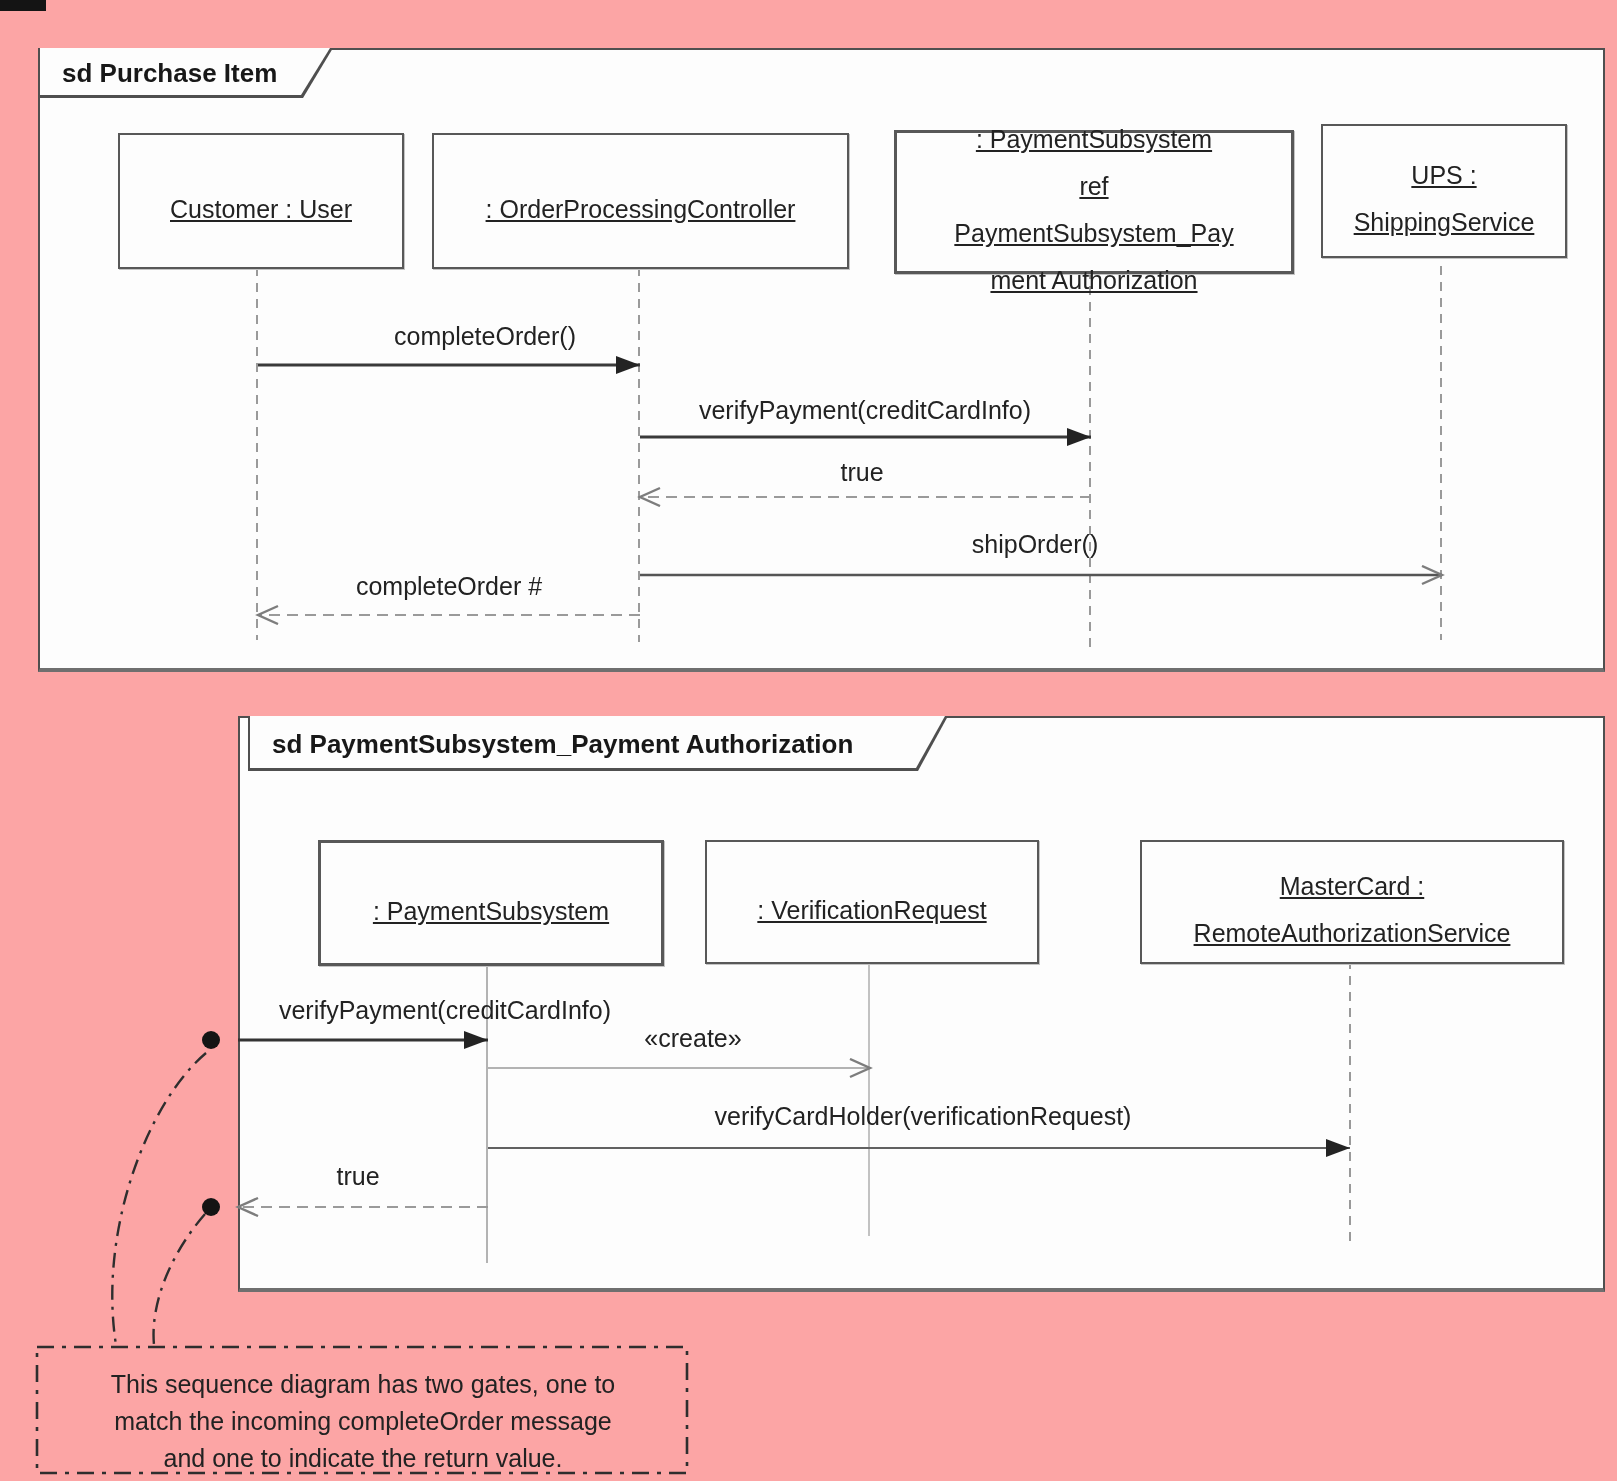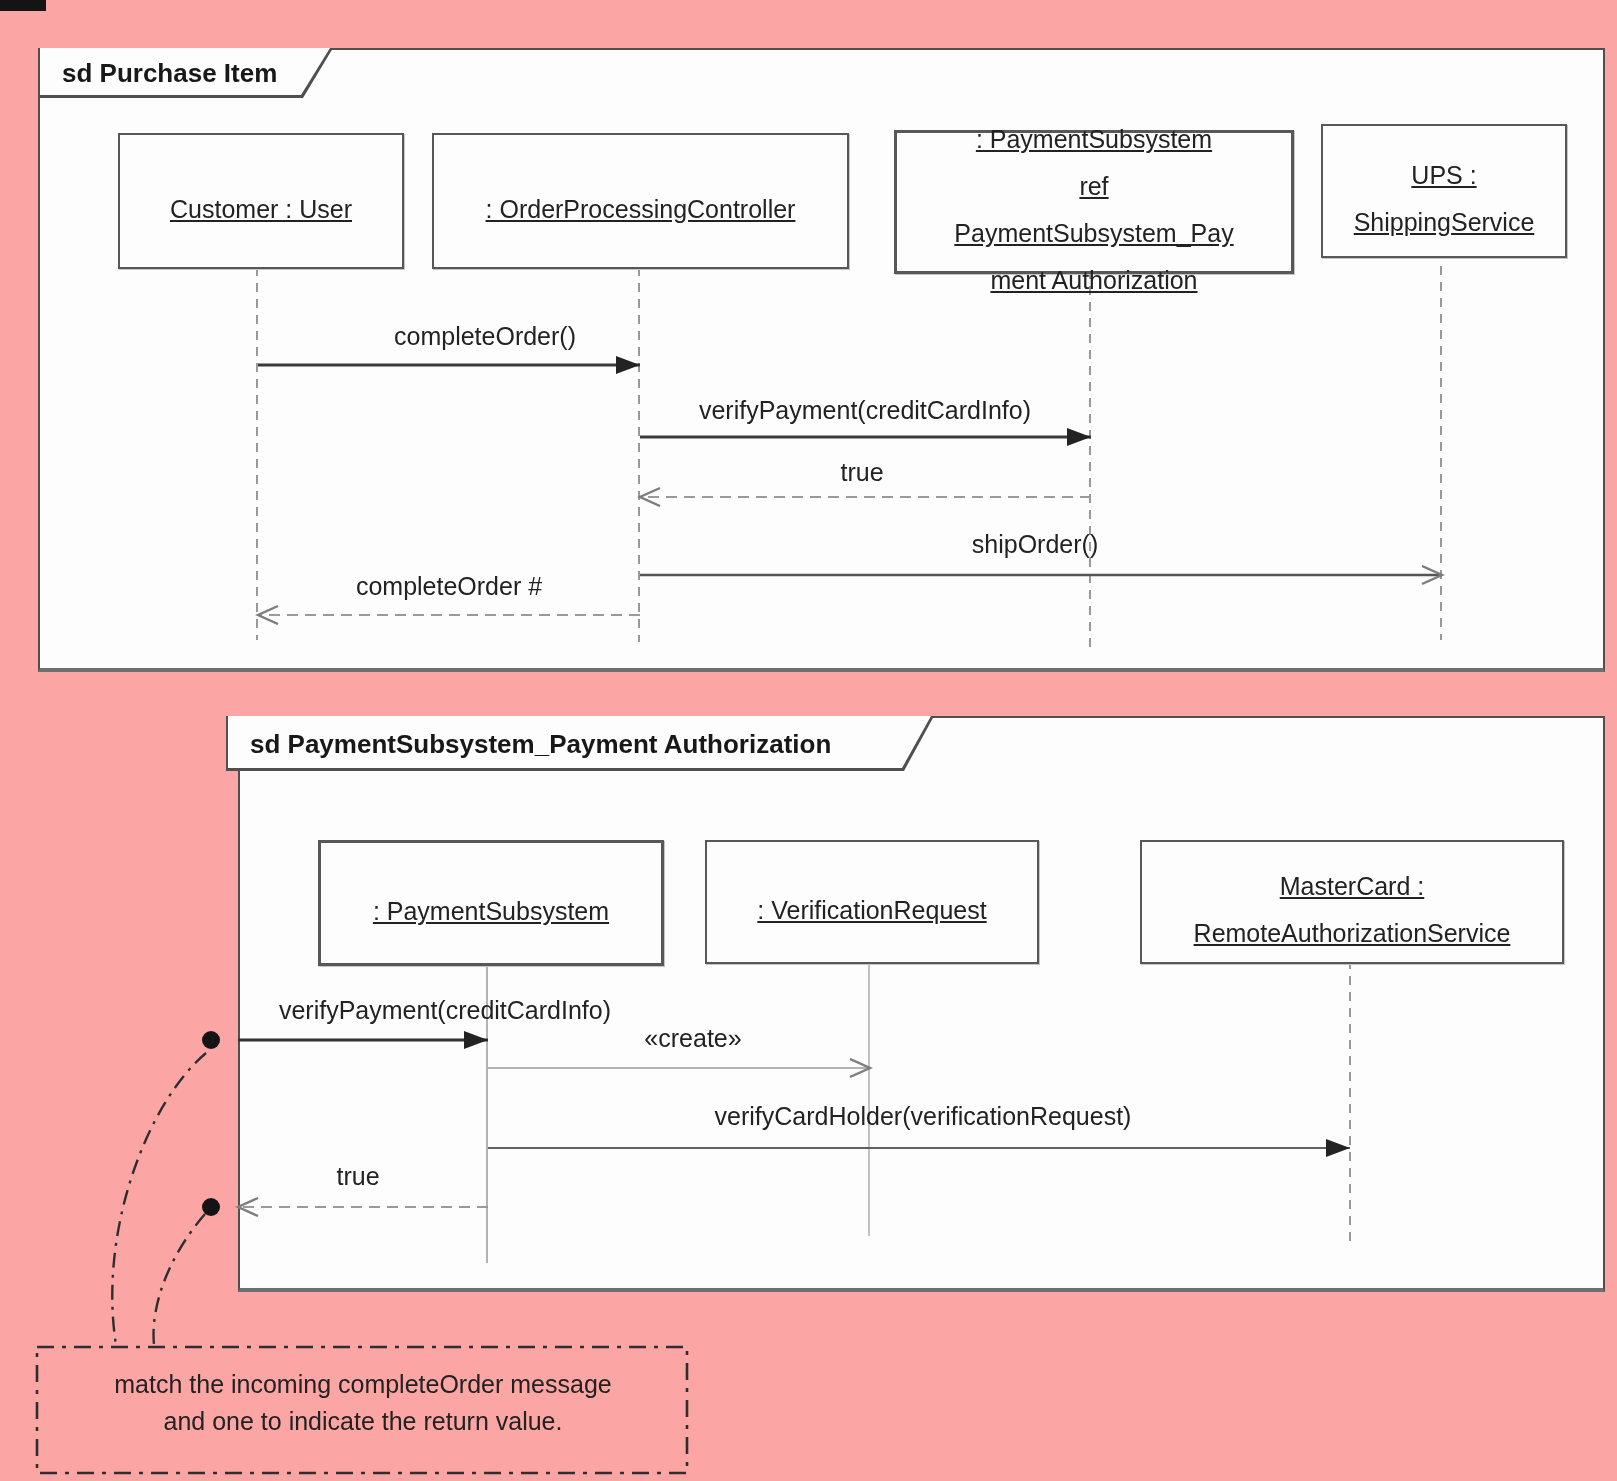--- a/index.html
+++ b/index.html
@@ -65,21 +65,21 @@
     </span>
   </div>
 
   <span class="msg-label" style="left:449px;top:322px;margin-left:36px;">completeOrder()</span>
   <span class="msg-label" style="left:865px;top:396px;">verifyPayment(creditCardInfo)</span>
   <span class="msg-label" style="left:862px;top:458px;">true</span>
   <span class="msg-label" style="left:1035px;top:530px;">shipOrder()</span>
   <span class="msg-label" style="left:449px;top:572px;">completeOrder #</span>
 
   <div class="frame" style="left:238px;top:716px;width:1363px;height:570px;"></div>
-  <div class="tab" style="left:226px;top:716px;width:700px;height:55px;padding-left:8px;">
+  <div class="tab" style="left:248px;top:716px;width:700px;height:55px;">
     <div class="tab-bg"></div>
     <span class="tab-label">sd PaymentSubsystem_Payment Authorization</span>
   </div>
 
   <div class="obox heavy" style="left:318px;top:840px;width:340px;height:120px;">
     <span class="oname">
         <span class="ln">: PaymentSubsystem</span>
       </span>
   </div>
   <div class="obox" style="left:705px;top:840px;width:330px;height:120px;">
@@ -93,20 +93,21 @@
       <span class="ln">RemoteAuthorizationService</span>
     </span>
   </div>
 
   <span class="msg-label" style="left:445px;top:996px;">verifyPayment(creditCardInfo)</span>
   <span class="msg-label" style="left:693px;top:1024px;">«create»</span>
   <span class="msg-label" style="left:900px;top:1102px;margin-left:23px;">verifyCardHolder(verificationRequest)</span>
   <span class="msg-label" style="left:358px;top:1162px;">true</span>
 
   <div class="note-text" style="left:48px;top:1366px;width:630px;">
+    <span class="ln">This sequence diagram has two gates, one to</span>
     <span class="ln">match the incoming completeOrder message</span>
     <span class="ln">and one to indicate the return value.</span>
   </div>
 
   <svg class="overlay" width="1617" height="1481" viewBox="0 0 1617 1481">
     <defs>
       <marker id="mFilled" markerUnits="userSpaceOnUse" markerWidth="28" markerHeight="22" refX="24" refY="9" orient="auto">
         <path d="M0,0 L24,9 L0,18 Z" fill="#232323"></path>
       </marker>
       <marker id="mOpen" markerUnits="userSpaceOnUse" markerWidth="26" markerHeight="24" refX="21" refY="10" orient="auto">

